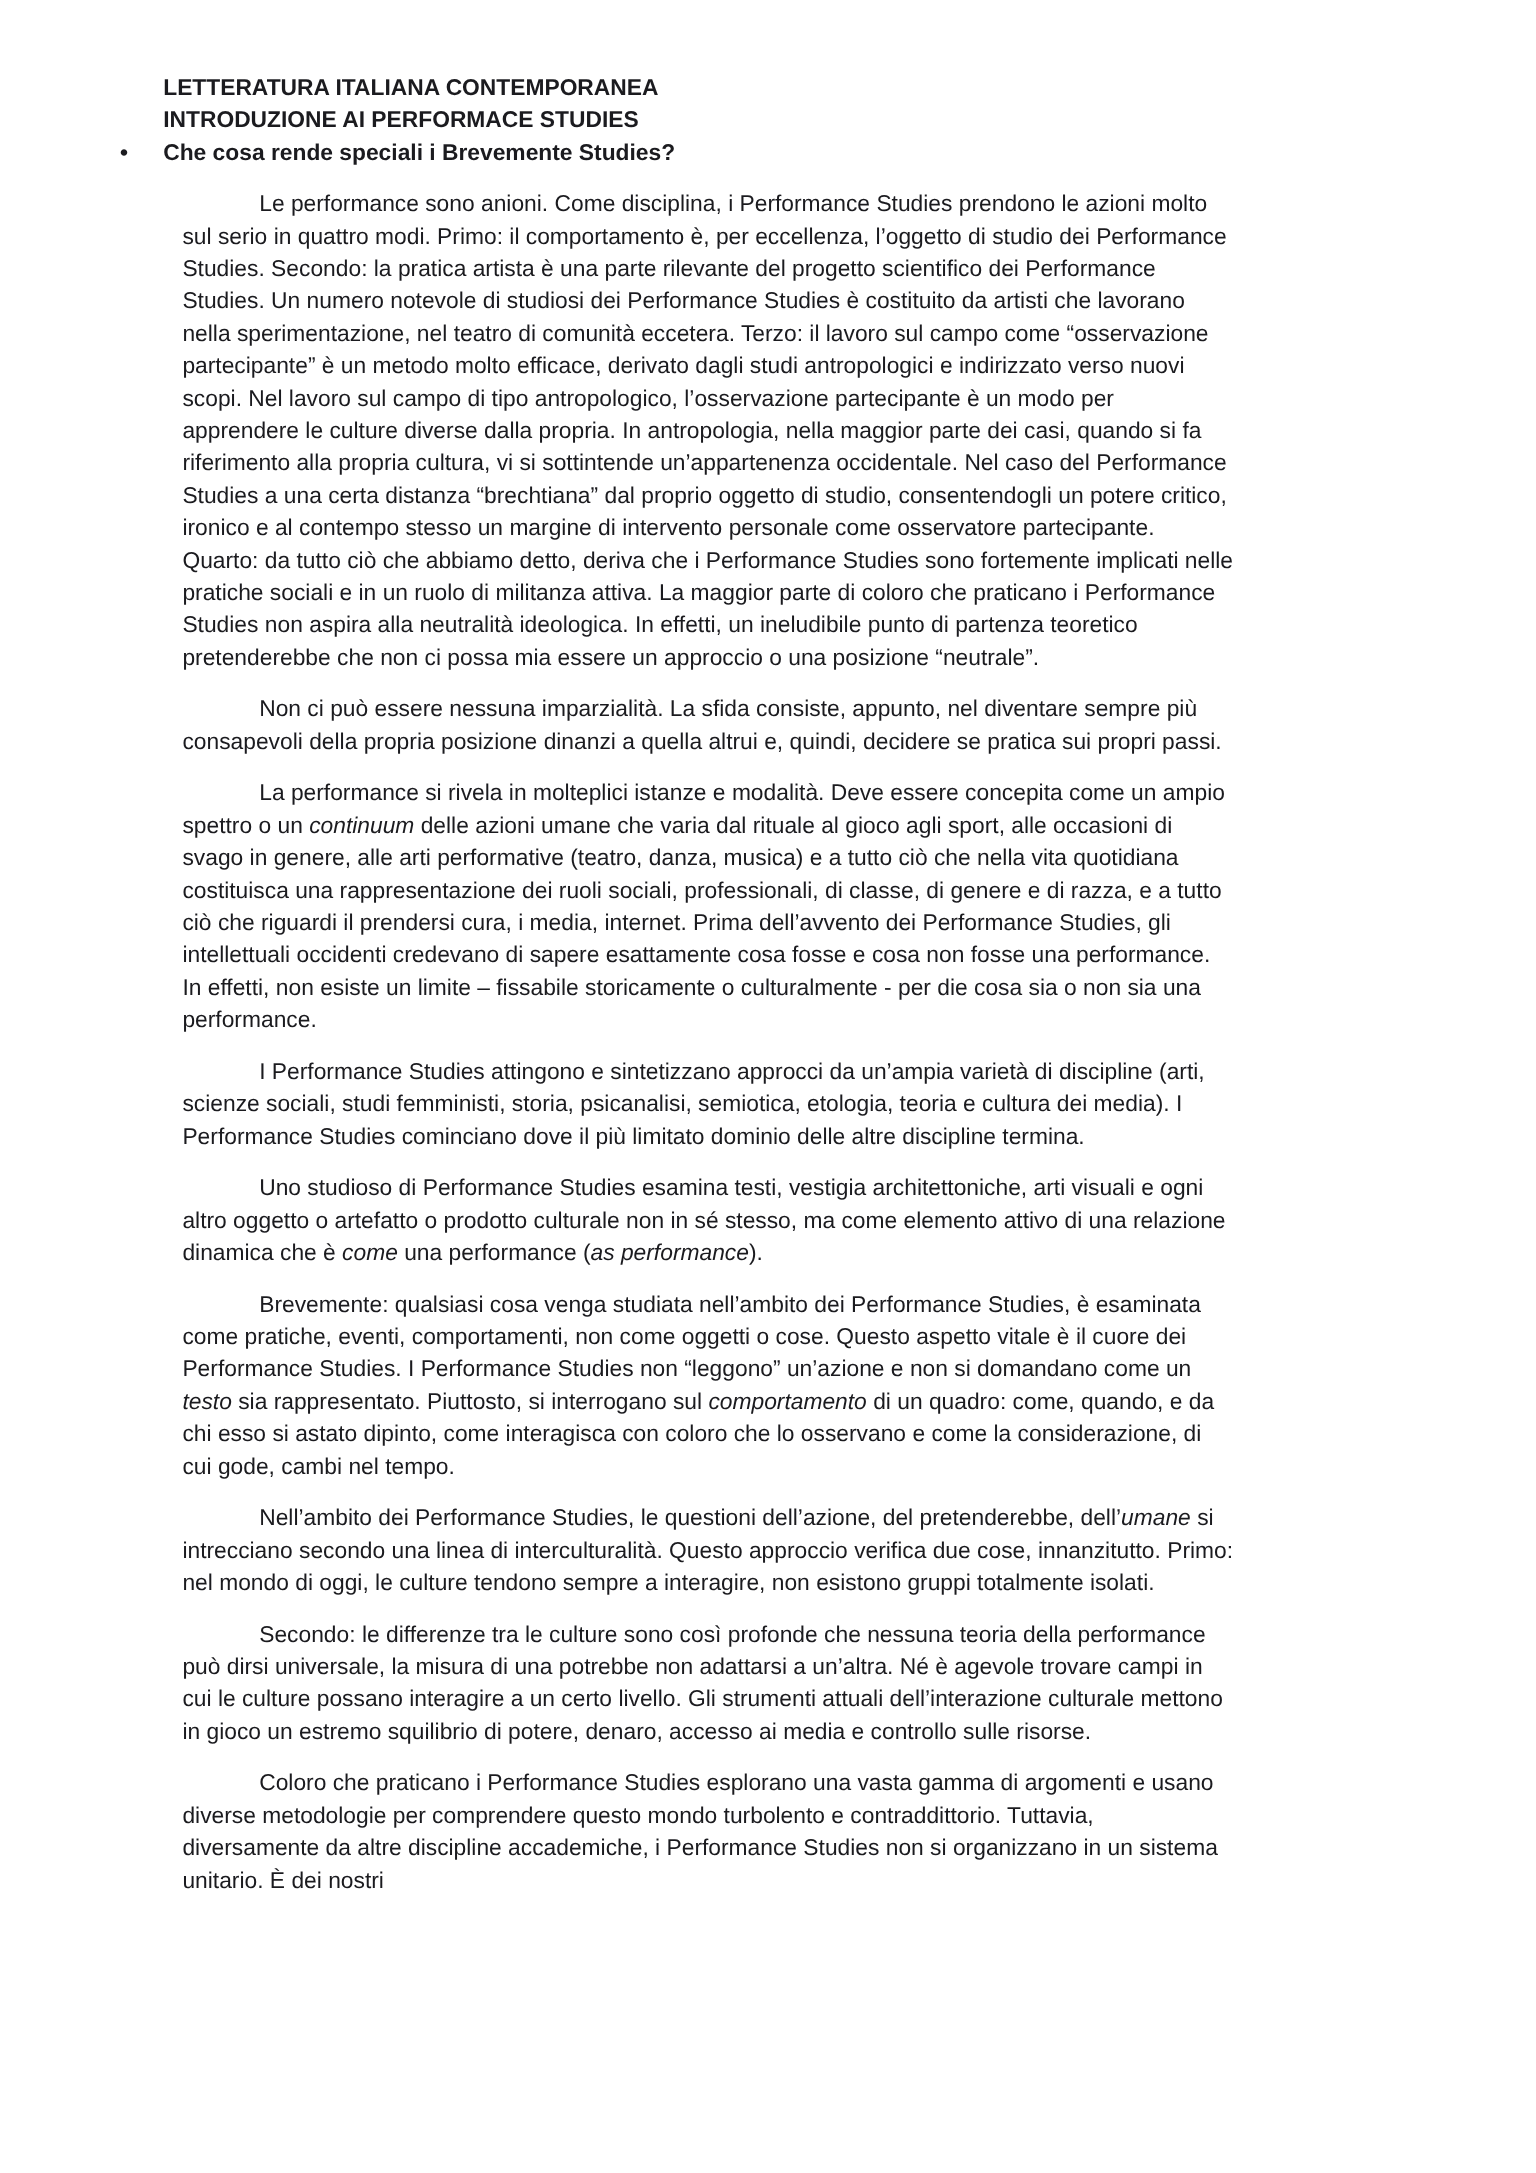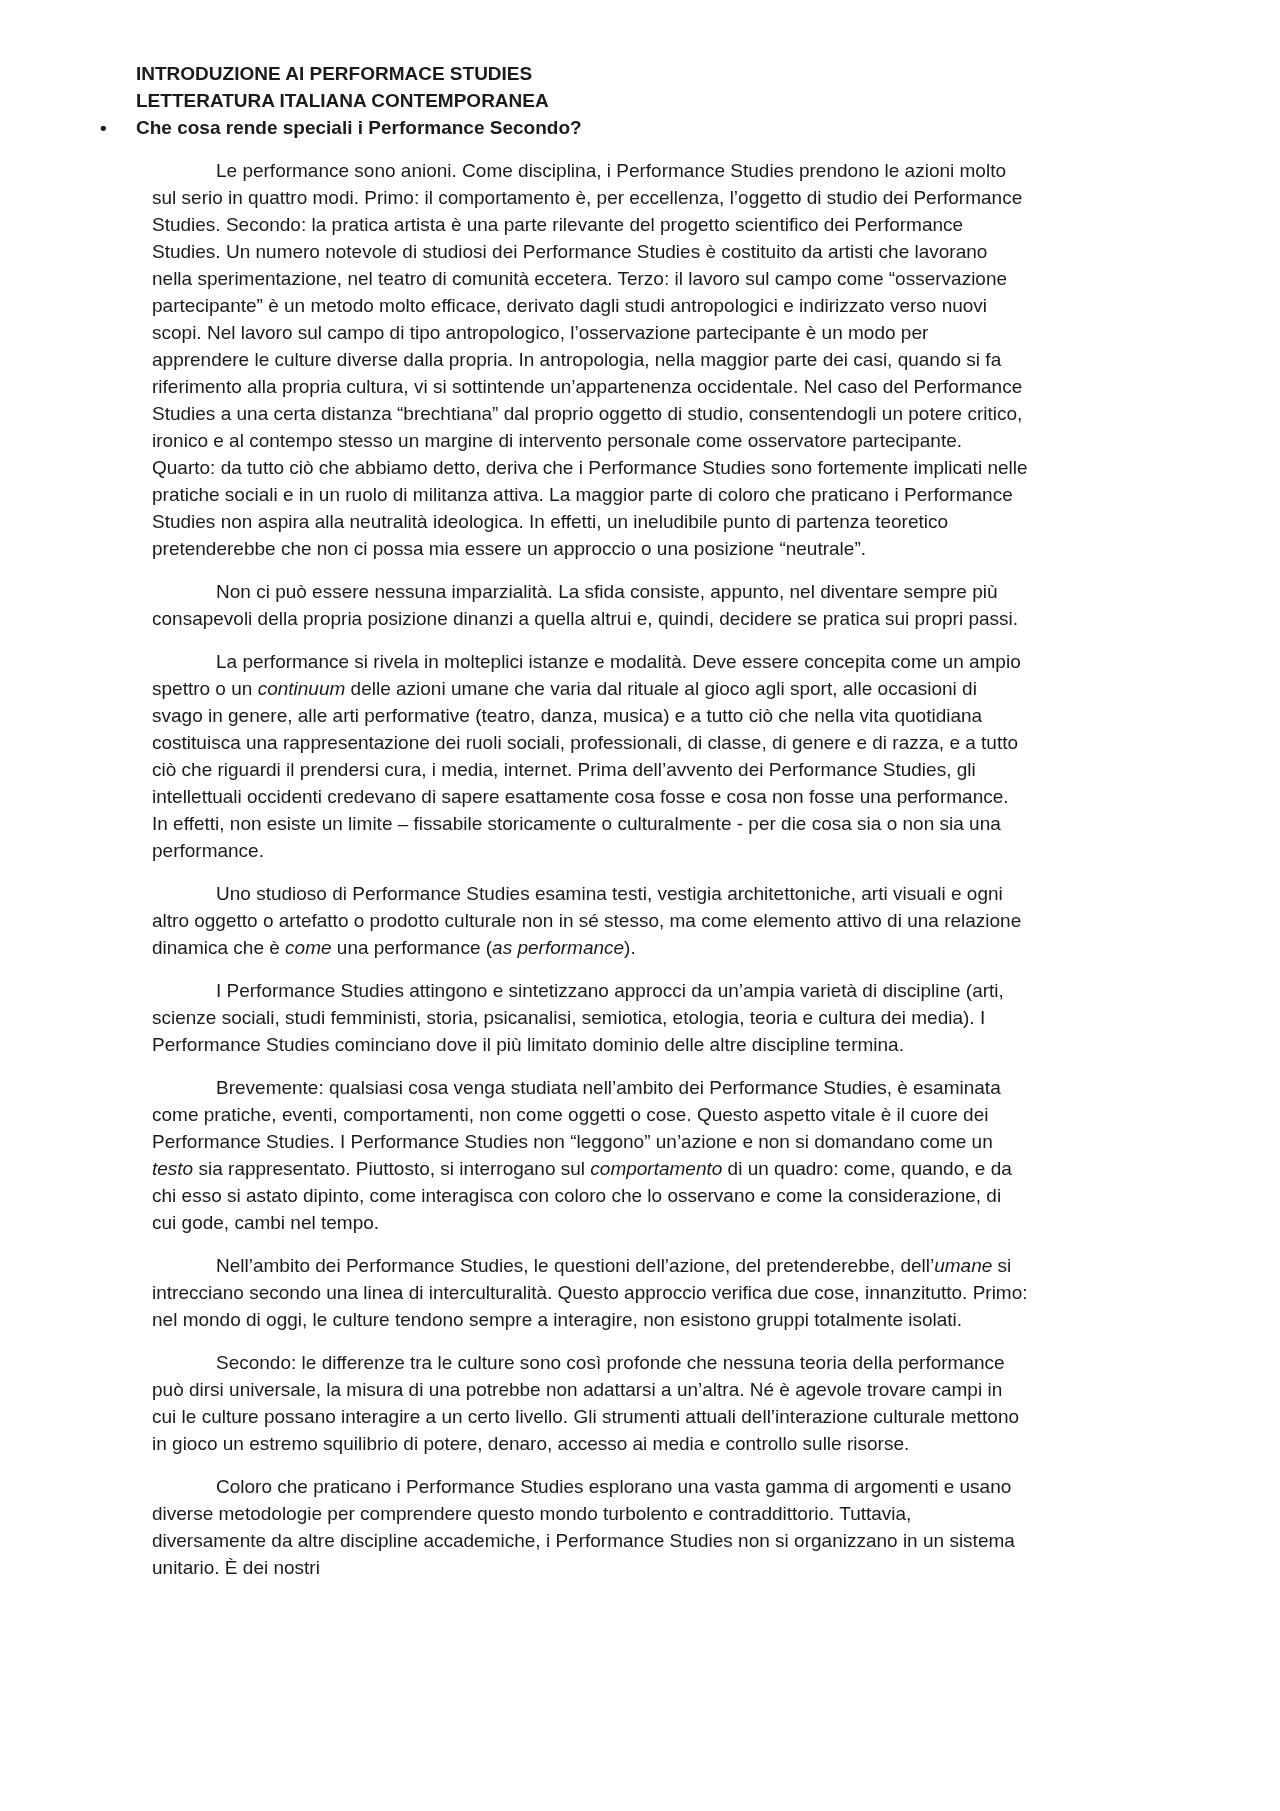--- a/index.html
+++ b/index.html
@@ -38,30 +38,30 @@
     text-indent: 64px;
   }
   .it {
     font-style: italic;
   }
 </style>
 </head>
 <body>
 
 <div class="page">
+  <div class="heading">LETTERATURA ITALIANA CONTEMPORANEA</div>
   <div class="heading">INTRODUZIONE AI PERFORMACE STUDIES</div>
-  <div class="heading">LETTERATURA ITALIANA CONTEMPORANEA</div>
 
   <div class="bullet-item">
     <span class="bullet">•</span>
-    <span>Che cosa rende speciali i Performance Secondo?</span>
+    <span>Che cosa rende speciali i Brevemente Studies?</span>
   </div>
 
   <p class="para"><span>Le performance sono anioni. Come disciplina, i Performance Studies prendono le azioni molto sul serio in quattro modi. Primo: il comportamento è, per eccellenza, l’oggetto di studio dei Performance Studies. Secondo: la pratica artista è una parte rilevante del progetto scientifico dei Performance Studies. Un numero notevole di studiosi dei Performance Studies è costituito da artisti che lavorano nella sperimentazione, nel teatro di comunità eccetera. Terzo: il lavoro sul campo come “osservazione partecipante” è un metodo molto efficace, derivato dagli studi antropologici e indirizzato verso nuovi scopi. Nel lavoro sul campo di tipo antropologico, l’osservazione partecipante è un modo per apprendere le culture diverse dalla propria. In antropologia, nella maggior parte dei casi, quando si fa riferimento alla propria cultura, vi si sottintende un’appartenenza occidentale. Nel caso del Performance Studies a una certa distanza “brechtiana” dal proprio oggetto di studio, consentendogli un potere critico, ironico e al contempo stesso un margine di intervento personale come osservatore partecipante. Quarto: da tutto ciò che abbiamo detto, deriva che i Performance Studies sono fortemente implicati nelle pratiche sociali e in un ruolo di militanza attiva. La maggior parte di coloro che praticano i Performance Studies non aspira alla neutralità ideologica. In effetti, un ineludibile punto di partenza teoretico pretenderebbe che non ci possa mia essere un approccio o una posizione “neutrale”.</span></p>
   <p class="para"><span>Non ci può essere nessuna imparzialità. La sfida consiste, appunto, nel diventare sempre più consapevoli della propria posizione dinanzi a quella altrui e, quindi, decidere se pratica sui propri passi.</span></p>
   <p class="para"><span>La performance si rivela in molteplici istanze e modalità. Deve essere concepita come un ampio spettro o un </span><span class="it">continuum</span><span> delle azioni umane che varia dal rituale al gioco agli sport, alle occasioni di svago in genere, alle arti performative (teatro, danza, musica) e a tutto ciò che nella vita quotidiana costituisca una rappresentazione dei ruoli sociali, professionali, di classe, di genere e di razza, e a tutto ciò che riguardi il prendersi cura, i media, internet. Prima dell’avvento dei Performance Studies, gli intellettuali occidenti credevano di sapere esattamente cosa fosse e cosa non fosse una performance. In effetti, non esiste un limite – fissabile storicamente o culturalmente -  per die cosa sia o non sia una performance.</span></p>
+  <p class="para"><span>I Performance Studies attingono e sintetizzano approcci da un’ampia varietà di discipline (arti, scienze sociali, studi femministi, storia, psicanalisi, semiotica, etologia, teoria e cultura dei media). I Performance Studies cominciano dove il più limitato dominio delle altre discipline termina.</span></p>
   <p class="para"><span>Uno studioso di Performance Studies esamina testi, vestigia architettoniche, arti visuali e ogni altro oggetto o artefatto o prodotto culturale non in sé stesso, ma come elemento attivo di una relazione dinamica che è </span><span class="it">come</span><span> una performance (</span><span class="it">as performance</span><span>).</span></p>
-  <p class="para"><span>I Performance Studies attingono e sintetizzano approcci da un’ampia varietà di discipline (arti, scienze sociali, studi femministi, storia, psicanalisi, semiotica, etologia, teoria e cultura dei media). I Performance Studies cominciano dove il più limitato dominio delle altre discipline termina.</span></p>
   <p class="para"><span>Brevemente: qualsiasi cosa venga studiata nell’ambito dei Performance Studies, è esaminata come pratiche, eventi, comportamenti, non come oggetti o cose. Questo aspetto vitale è il cuore dei Performance Studies. I Performance Studies non “leggono” un’azione e non si domandano come un </span><span class="it">testo</span><span> sia rappresentato. Piuttosto, si interrogano sul </span><span class="it">comportamento</span><span> di un quadro: come, quando, e da chi esso si astato dipinto, come interagisca con coloro che lo osservano e come la considerazione, di cui gode, cambi nel tempo.</span></p>
   <p class="para"><span>Nell’ambito dei Performance Studies, le questioni dell’azione, del pretenderebbe, dell’</span><span class="it">umane</span><span> si intrecciano secondo una linea di interculturalità. Questo approccio verifica due cose, innanzitutto. Primo: nel mondo di oggi, le culture tendono sempre a interagire, non esistono gruppi totalmente isolati.</span></p>
   <p class="para"><span>Secondo: le differenze tra le culture sono così profonde che nessuna teoria della performance può dirsi universale, la misura di una potrebbe non adattarsi a un’altra. Né è agevole trovare campi in cui le culture possano interagire a un certo livello. Gli strumenti attuali dell’interazione culturale mettono in gioco un estremo squilibrio di potere, denaro, accesso ai media e controllo sulle risorse.</span></p>
   <p class="para"><span>Coloro che praticano i Performance Studies esplorano una vasta gamma di argomenti e usano diverse metodologie per comprendere questo mondo turbolento e contraddittorio. Tuttavia, diversamente da altre discipline accademiche, i Performance Studies non si organizzano in un sistema unitario. È dei nostri</span></p>
 </div>
 
 </body></html>

